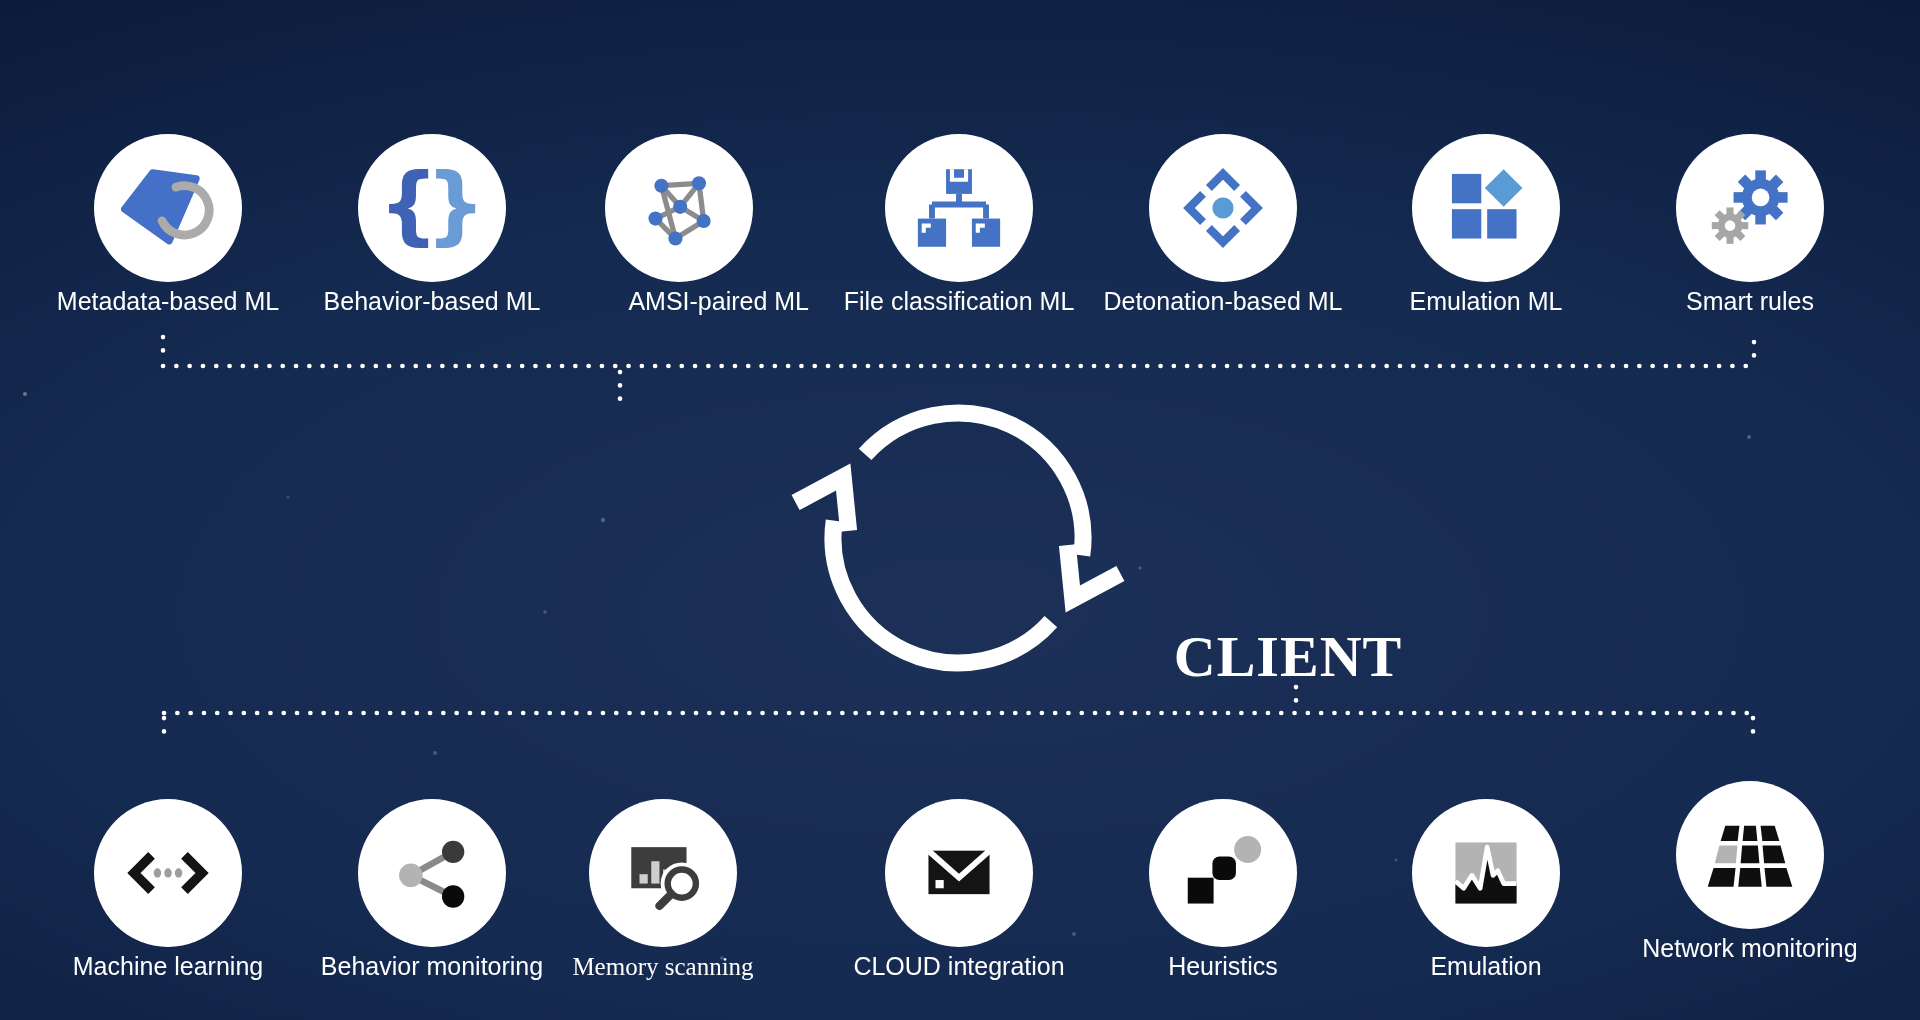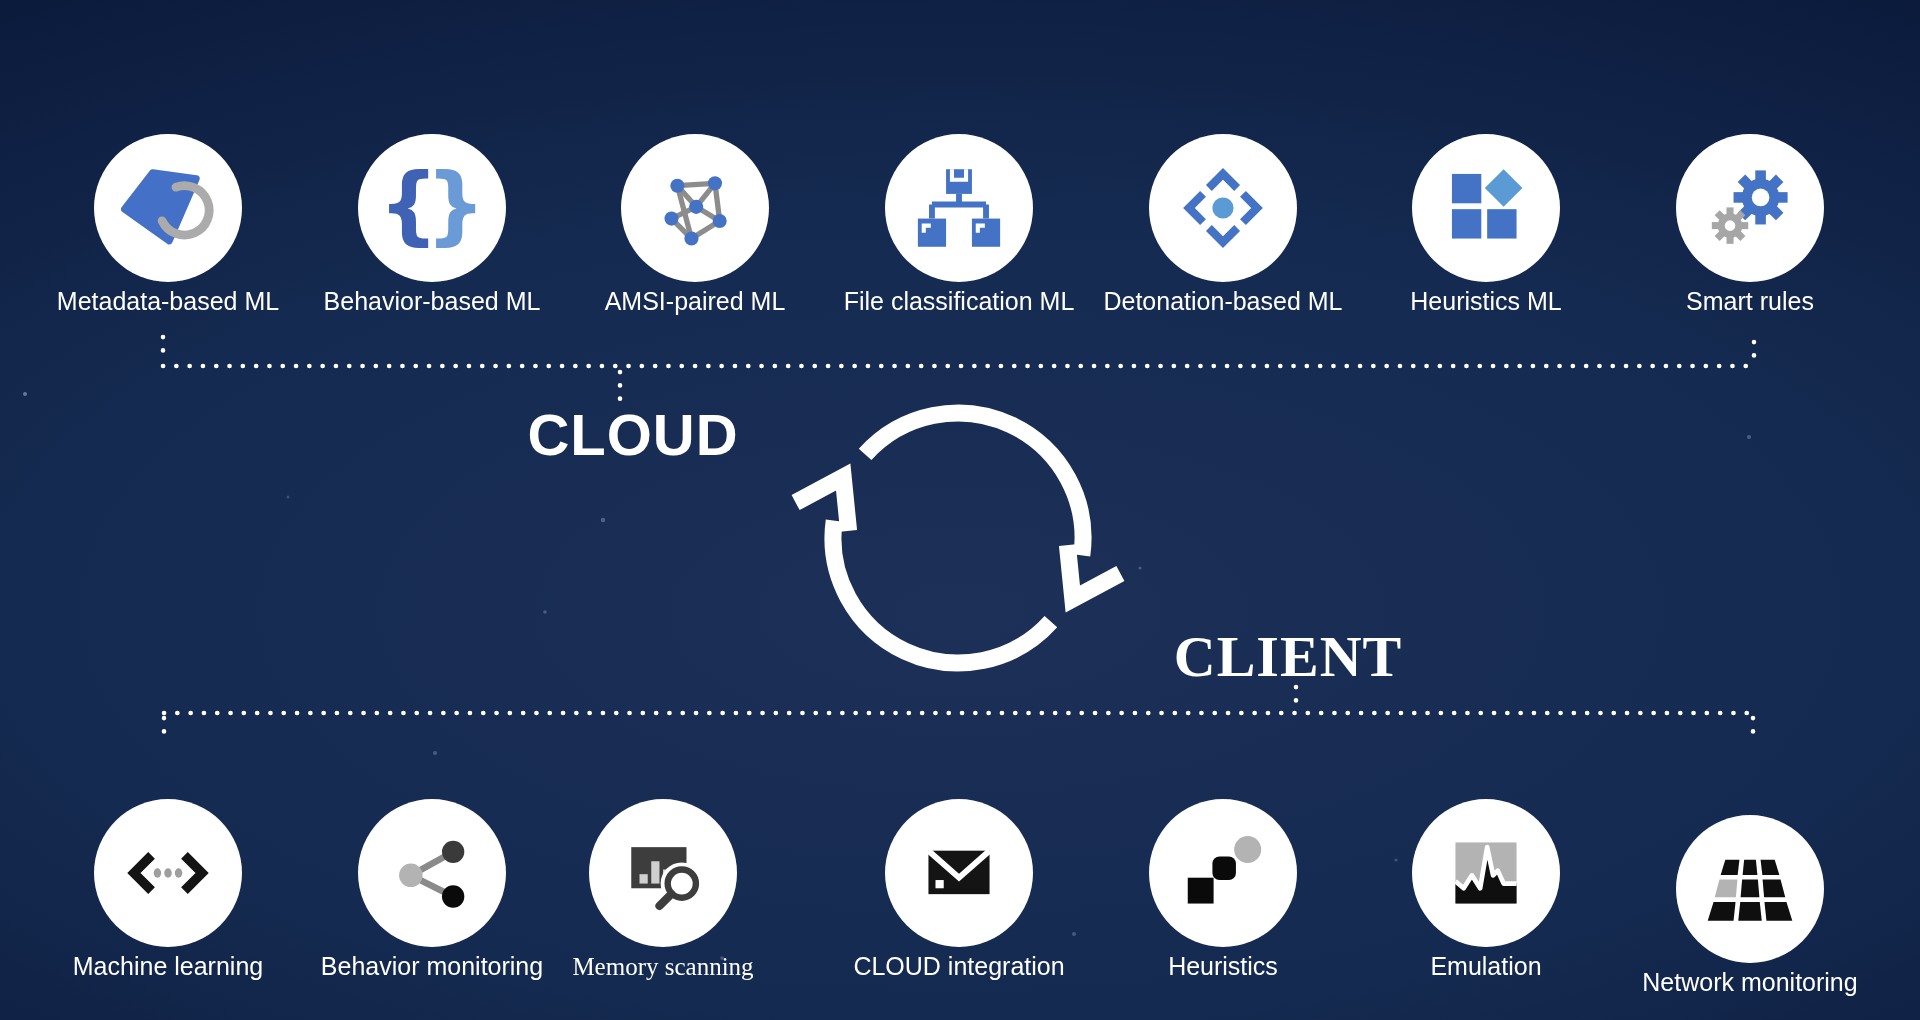--- a/index.html
+++ b/index.html
@@ -63,21 +63,20 @@
     </g>
 
     <g transform="translate(958,538)" stroke="#ffffff" stroke-width="17" fill="none">
       <path d="M-92.9 -83.6 A125 125 0 0 1 123.8 17.4"></path>
       <path d="M92.9 83.6 A125 125 0 0 1 -123.8 -17.4"></path>
       <path d="M-162.4 -35.4 L-114.8 -61 L-109.4 -7.2" stroke-linejoin="miter"></path>
       <path d="M162.4 35.4 L114.8 61 L109.4 7.2" stroke-linejoin="miter"></path>
     </g>
   </svg>
 
-  <div class="bigword" id="cloud-word">CLOUD</div>
   <div class="bigword" id="client-word">CLIENT</div>
 
   <div id="cloud-row">
       <div class="node" style="left: 38px; top: 134px;">
         <div class="circle">
           <svg viewBox="-40 -40 80 80">
             <path d="M-37 1 L-13 -30 L24 -25 L1 28 Z" fill="#4470c8" stroke="#4470c8" stroke-width="6" stroke-linejoin="round"></path>
             <path d="M6.8 -17.7 A21 21 0 1 1 -5 10.9" fill="none" stroke="#ababab" stroke-width="7.5" stroke-linecap="round"></path>
           </svg>
         </div>
@@ -85,21 +84,21 @@
       </div>
       <div class="node" style="left: 302px; top: 134px;">
         <div class="circle">
           <svg viewBox="-40 -40 80 80">
             <text x="-20" y="22" font-family="DejaVu Sans, sans-serif" font-size="72" font-weight="600" fill="#3f62b4" text-anchor="middle">{</text>
             <text x="20" y="22" font-family="DejaVu Sans, sans-serif" font-size="72" font-weight="600" fill="#6b9bd7" text-anchor="middle">}</text>
           </svg>
         </div>
         <div class="nlabel">Behavior-based ML</div>
       </div>
-      <div class="node" style="left: 565px; top: 134px;">
+      <div class="node" style="left: 549px; top: 134px; text-align: right;">
         <div class="circle">
           <svg viewBox="-40 -40 80 80">
             <g stroke="#8c8c8c" stroke-width="4.5">
               <line x1="-15" y1="-19" x2="17" y2="-21"></line>
               <line x1="-15" y1="-19" x2="1" y2="-1"></line>
               <line x1="17" y1="-21" x2="1" y2="-1"></line>
               <line x1="17" y1="-21" x2="21" y2="11"></line>
               <line x1="1" y1="-1" x2="21" y2="11"></line>
               <line x1="1" y1="-1" x2="-20" y2="9"></line>
               <line x1="-20" y1="9" x2="-3" y2="26"></line>
@@ -148,21 +147,21 @@
       </div>
       <div class="node" style="left: 1356px; top: 134px;">
         <div class="circle">
           <svg viewBox="-40 -40 80 80">
             <rect x="-29" y="-29" width="25" height="25" fill="#4472c4"></rect>
             <rect x="-29" y="1" width="25" height="25" fill="#4472c4"></rect>
             <rect x="1" y="1" width="25" height="25" fill="#4472c4"></rect>
             <polygon points="15,-33 31,-17 15,-1 -1,-17" fill="#5b9bd5"></polygon>
           </svg>
         </div>
-        <div class="nlabel">Heuristics ML</div>
+        <div class="nlabel">Emulation ML</div>
       </div>
       <div class="node" style="left: 1620px; top: 134px;">
         <div class="circle">
           <svg viewBox="-40 -40 80 80">
             <g transform="translate(9,-9)" fill="#4472c4">
               <rect x="-4.5" y="-23" width="9" height="10"></rect>
               <rect x="-4.5" y="-23" width="9" height="10" transform="rotate(45)"></rect>
               <rect x="-4.5" y="-23" width="9" height="10" transform="rotate(90)"></rect>
               <rect x="-4.5" y="-23" width="9" height="10" transform="rotate(135)"></rect>
               <rect x="-4.5" y="-23" width="9" height="10" transform="rotate(180)"></rect>
@@ -259,21 +258,21 @@
       <div class="node" style="left: 1356px; top: 799px;">
         <div class="circle">
           <svg viewBox="-40 -40 80 80">
             <rect x="-26" y="-26" width="52" height="52" fill="#b3b3b3"></rect>
             <polygon points="-26,7 -19,13 -12,2 -5,13 1,-22 6,2 10,-2 15,9 26,9 26,26 -26,26" fill="#0f0f0f"></polygon>
             <polyline points="-26,7 -19,13 -12,2 -5,13 1,-22 6,2 10,-2 15,9 26,9" fill="none" stroke="#ffffff" stroke-width="4" stroke-linejoin="round"></polyline>
           </svg>
         </div>
         <div class="nlabel">Emulation</div>
       </div>
-      <div class="node" style="left: 1620px; top: 815px;">
+      <div class="node" style="left: 1620px; top: 781px;">
         <div class="circle">
           <svg viewBox="-40 -40 80 80">
             <g fill="#0f0f0f">
               <polygon points="-21,-25 -9,-25 -10.5,-12 -25,-12"></polygon>
               <polygon points="-5,-25 5,-25 6.3,-12 -6.3,-12"></polygon>
               <polygon points="9,-25 21,-25 25,-12 10.5,-12"></polygon>
               <polygon points="-6.7,-8 6.7,-8 8,7 -8,7"></polygon>
               <polygon points="10.7,-8 26,-8 30,7 12,7"></polygon>
               <polygon points="-31,11 -12.3,11 -14,27 -36,27"></polygon>
               <polygon points="-8.3,11 8.3,11 10,27 -10,27"></polygon>

